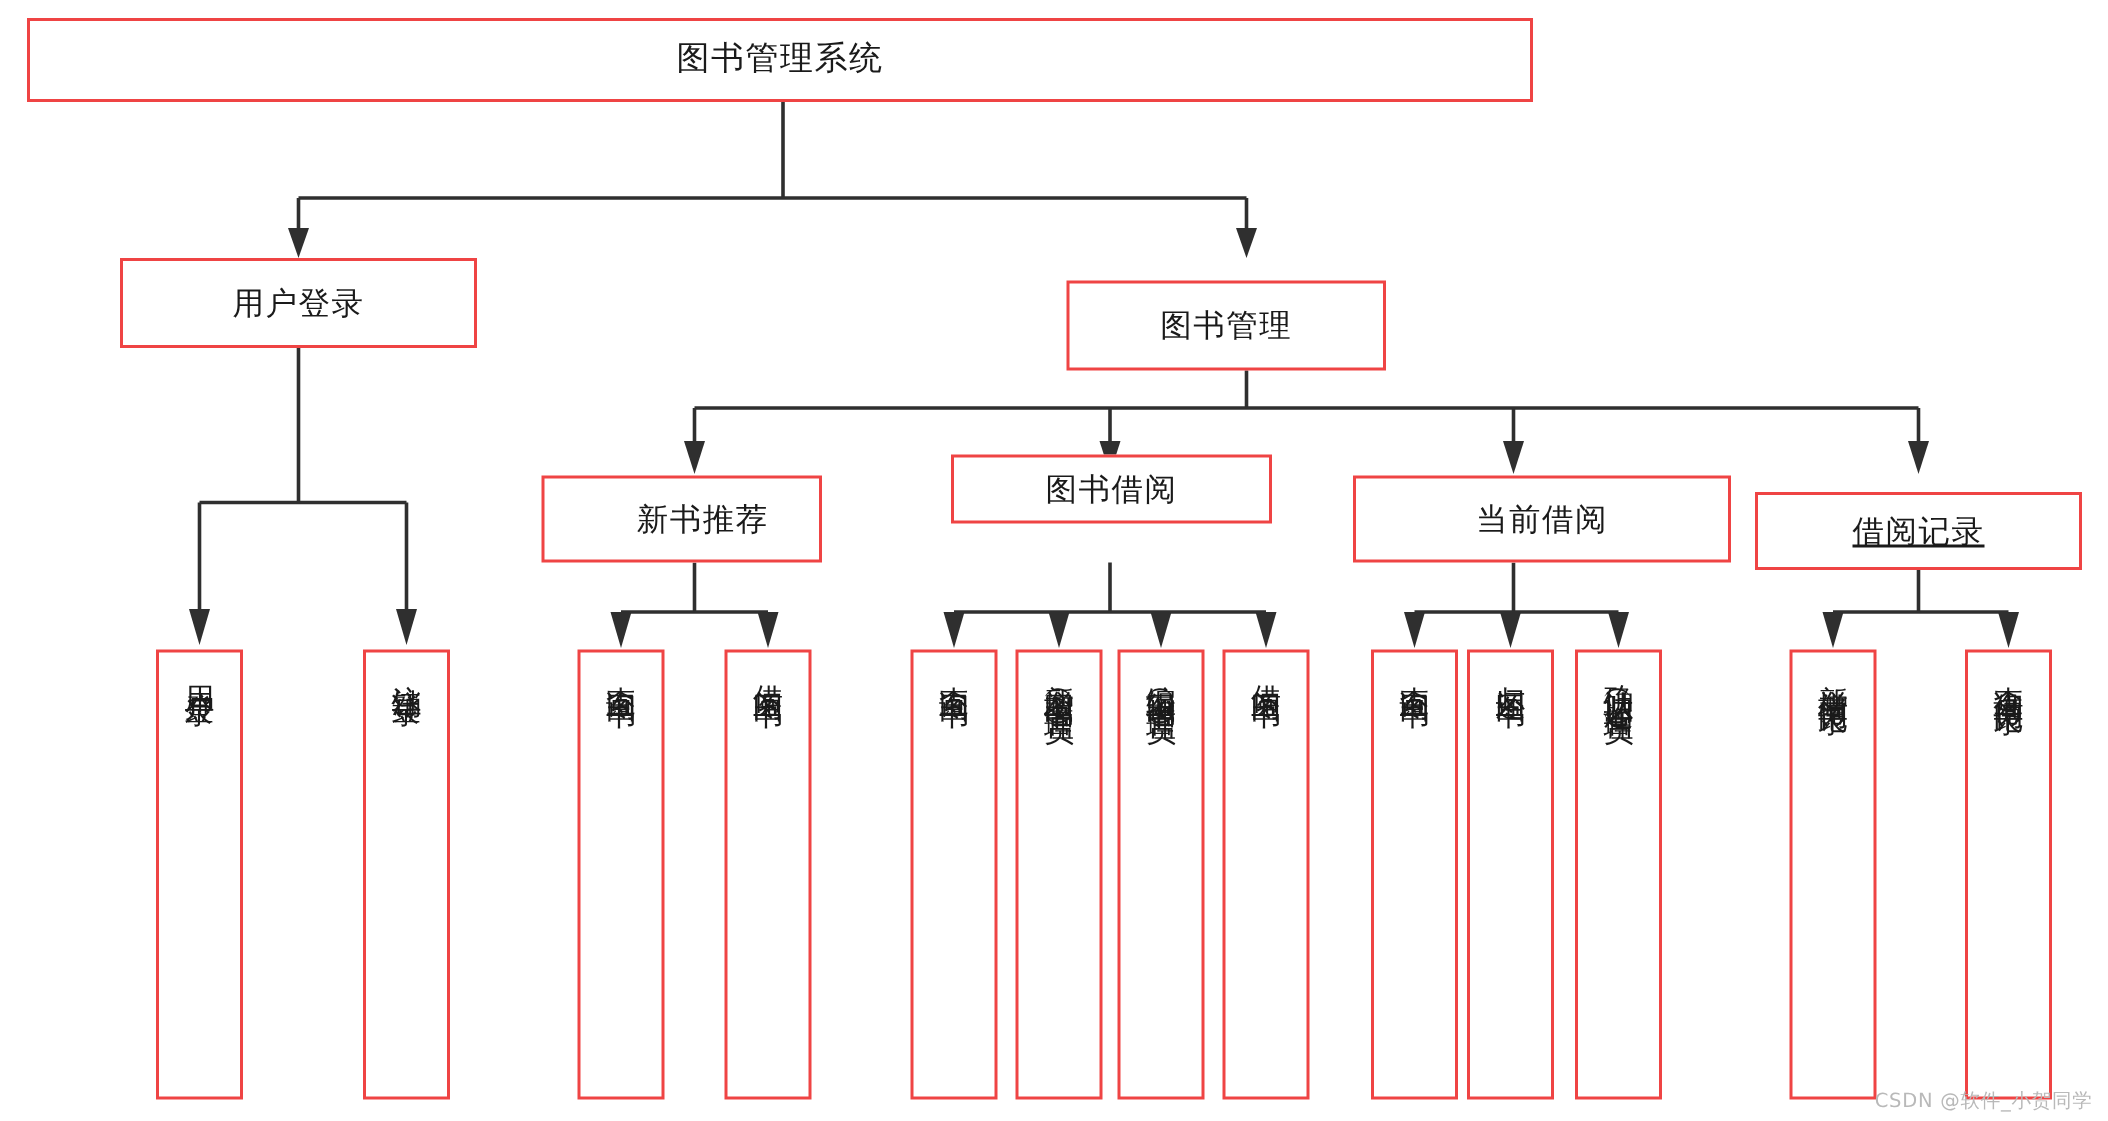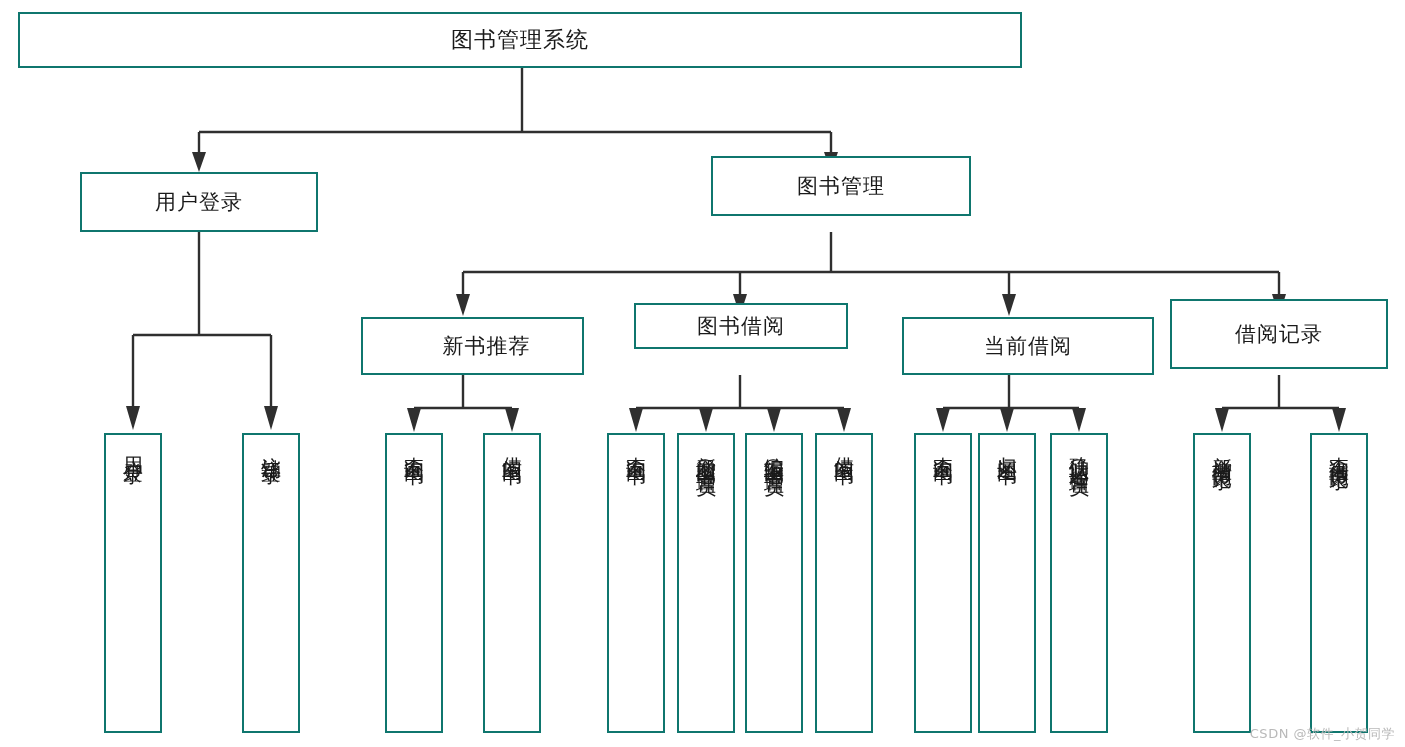--- a/index.html
+++ b/index.html
@@ -11,21 +11,21 @@
     position: relative;
     width: 1405px;
     height: 747px;
     background: #ffffff;
     font-family: "DejaVu Sans", "Liberation Sans", sans-serif;
     overflow: hidden;
   }
   .node {
     position: absolute;
     box-sizing: border-box;
-    border: 2px solid #0f766e;
+    border: 2px solid #ef4444;
     background: #ffffff;
     display: flex;
     align-items: center;
     justify-content: center;
     color: #1a1a1a;
   }
   .node-label {
     display: block;
     text-align: center;
     line-height: 1.18;
@@ -137,37 +137,37 @@
   </svg>
 
   <div class="node horiz root" style="left:18px; top:12px; width:1004px; height:56px;">
     <span class="node-label">图书管理系统</span>
   </div>
 
   <div class="node horiz" style="left:80px; top:172px; width:238px; height:60px;">
     <span class="node-label">用户登录</span>
   </div>
 
-  <div class="node horiz" style="left:711px; top:156px; width:260px; height:60px;">
+  <div class="node horiz" style="left:711px; top:187px; width:213px; height:60px;">
     <span class="node-label">图书管理</span>
   </div>
 
-  <div class="node horiz" style="left:361px; top:317px; width:223px; height:58px;padding-left:28px;">
+  <div class="node horiz" style="left:361px; top:317px; width:187px; height:58px;padding-left:28px;">
     <span class="node-label">新书推荐</span>
   </div>
 
   <div class="node horiz" style="left:634px; top:303px; width:214px; height:46px;align-items:center;">
     <span class="node-label">图书借阅</span>
   </div>
 
   <div class="node horiz" style="left:902px; top:317px; width:252px; height:58px;">
     <span class="node-label">当前借阅</span>
   </div>
 
-  <div class="node horiz" style="left:1170px; top:299px; width:218px; height:70px;">
+  <div class="node horiz" style="left:1170px; top:328px; width:218px; height:52px;text-decoration:underline;">
     <span class="node-label">借阅记录</span>
   </div>
 
   <div class="node vert" style="left:104px; top:433px; width:58px; height:300px;">
     <span class="node-label">用户登录</span>
   </div>
   <div class="node vert" style="left:242px; top:433px; width:58px; height:300px;">
     <span class="node-label">注销登录</span>
   </div>
 

